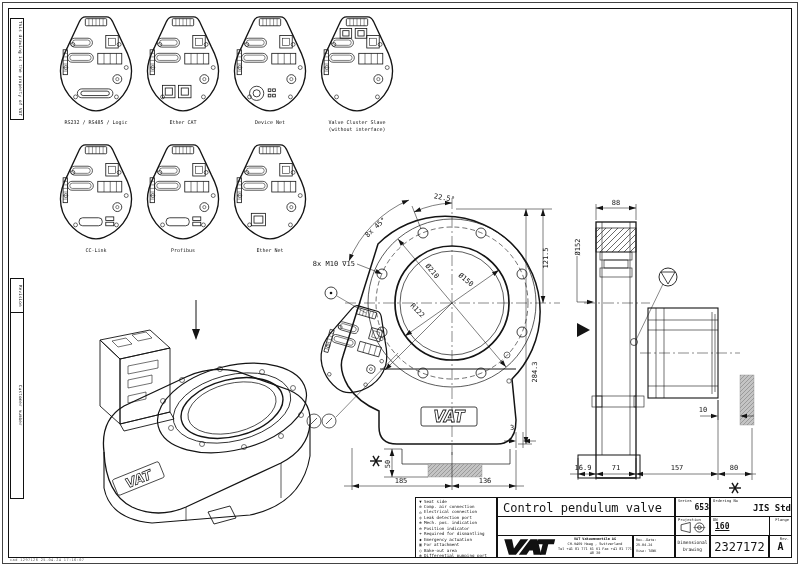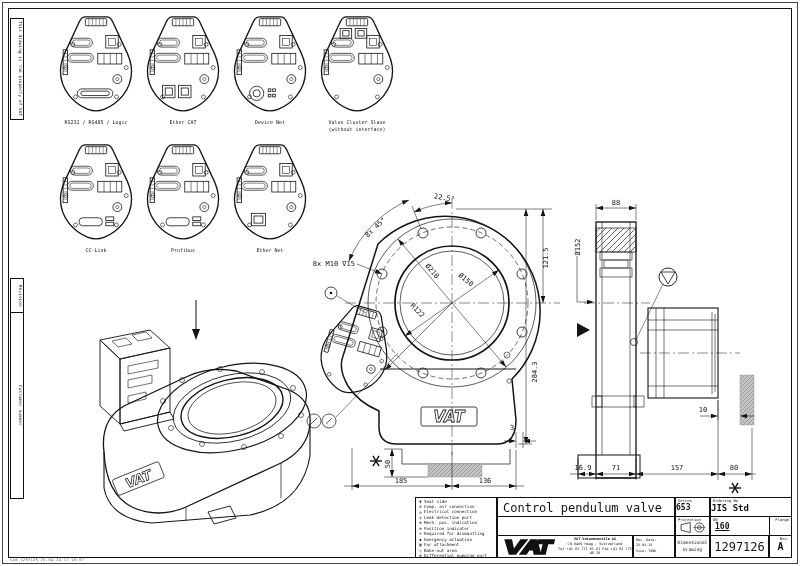--- a/index.html
+++ b/index.html
@@ -11,21 +11,21 @@
   .mbox{position:absolute;border:0.8px solid #111;background:#fff;
         writing-mode:vertical-rl;text-align:center;font-size:4.2px;letter-spacing:0.2px;}
   .stamp{position:absolute;left:10px;top:558px;font-size:3.6px;color:#555;letter-spacing:0.4px;}
   .pend-cell{position:absolute;width:88px;text-align:center;}
   .pend-label{font-size:5px;line-height:1.3;margin-top:1px;}
   .cell{position:absolute;border:1px solid #111;box-sizing:border-box;background:#fff;overflow:hidden;}
   .hdr{font-size:3.8px;line-height:1.1;padding:1px 2px 0 2px;}
   .lr{display:flex;align-items:center;height:5.45px;}
   .li{width:7px;text-align:center;font-size:4px;line-height:1;}
   .ll{font-size:4.2px;line-height:1;white-space:nowrap;}
-  .val-big{text-align:left;font-weight:bold;}
+  .val-big{text-align:right;font-weight:bold;}
   .addr{font-size:3.5px;line-height:1.35;text-align:center;}
 </style>
 </head>
 <body>
 
 <div class="sheet">
   <div class="outer"></div>
   <div class="frame"></div>
 
   <svg id="art" width="800" height="566" viewBox="0 0 800 566">
@@ -479,19 +479,19 @@
       <div class="hdr">DN</div>
       <div style="font-size:8px;padding-left:4px;font-weight:bold;text-decoration:underline;">160</div>
     </div>
     <div class="cell" style="left:769px;top:516px;width:23px;height:20px;">
       <div class="hdr" style="text-align:right;">Flange</div>
     </div>
     <div class="cell" style="left:675px;top:535px;width:35px;height:23px;text-align:center;font-size:4.5px;line-height:1.5;padding-top:4px;">
       <div>Dimensional</div>
       <div>Drawing</div>
     </div>
-    <div class="cell" style="left:710px;top:535px;width:59px;height:23px;font-size:12px;display:flex;align-items:center;justify-content:center;">1297126</div>
+    <div class="cell" style="left:710px;top:535px;width:59px;height:23px;font-size:12px;display:flex;align-items:center;justify-content:center;">2327172</div>
     <div class="cell" style="left:769px;top:535px;width:23px;height:23px;text-align:center;">
       <div class="hdr" style="text-align:right;">Rev.</div>
       <div style="font-size:10px;font-weight:bold;">A</div>
     </div>
   </div>
 </div>
 
 </body></html>

